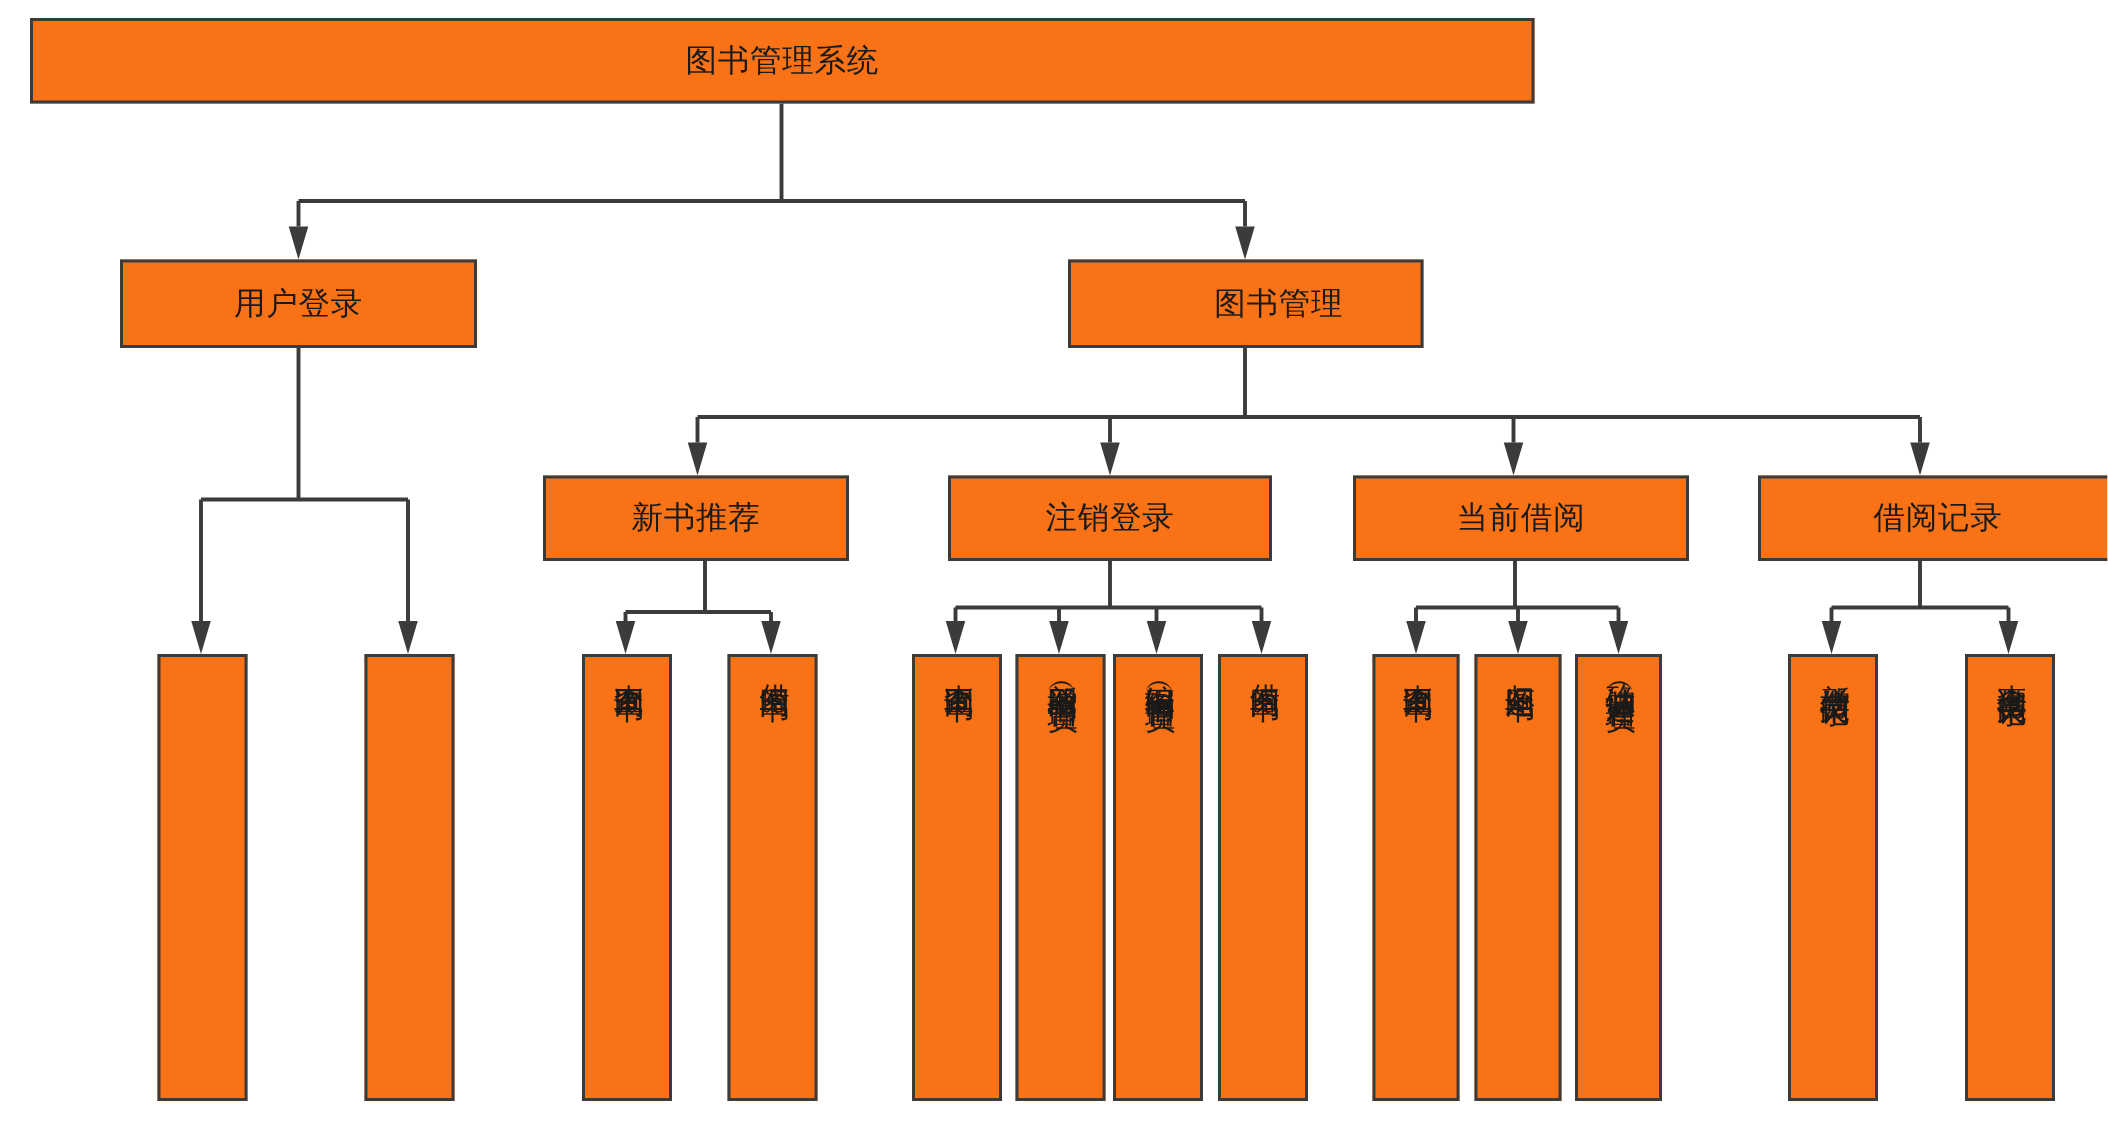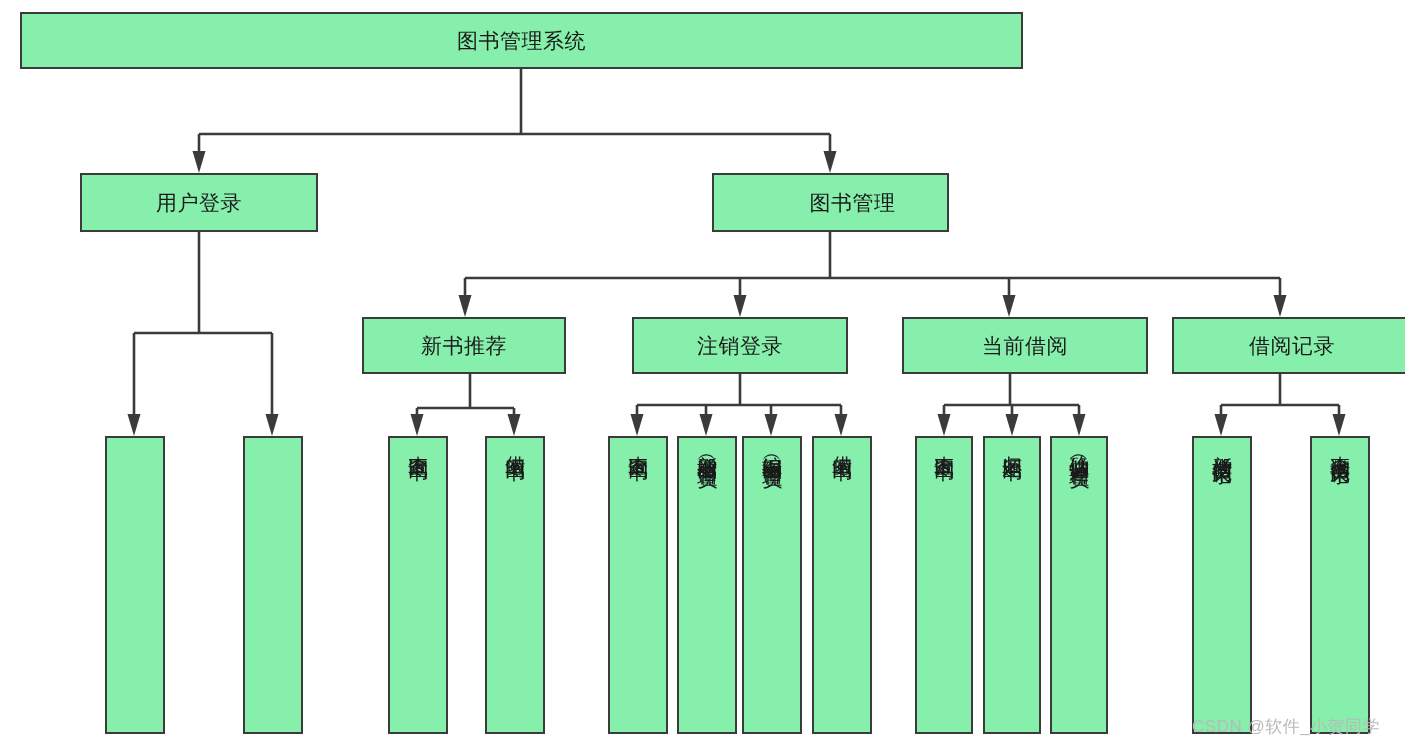--- a/index.html
+++ b/index.html
@@ -21,21 +21,21 @@
     position: absolute;
     left: 0;
     top: 0;
     width: 1405px;
     height: 747px;
     pointer-events: none;
   }
   .node-box {
     position: absolute;
     box-sizing: border-box;
-    background: #86efac;
+    background: #f97316;
     border: 2.5px solid #3b3b3b;
     display: flex;
     align-items: center;
     justify-content: center;
     overflow: hidden;
   }
   .node-label {
     color: #1a1a1a;
     letter-spacing: 0.5px;
     white-space: nowrap;
@@ -152,21 +152,21 @@
       </div>
       <div class="node-box node-horizontal" style="left: 712px; top: 173px; width: 237px; height: 59px; border-color: rgb(59, 59, 59); padding-left: 44px;">
         <span class="node-label" style="color: rgb(26, 26, 26);">图书管理</span>
       </div>
       <div class="node-box node-horizontal" style="left: 362px; top: 317px; width: 204px; height: 57px; border-color: rgb(59, 59, 59);">
         <span class="node-label" style="color: rgb(26, 26, 26);">新书推荐</span>
       </div>
       <div class="node-box node-horizontal" style="left: 632px; top: 317px; width: 216px; height: 57px; border-color: rgb(59, 59, 59);">
         <span class="node-label" style="color: rgb(26, 26, 26);">注销登录</span>
       </div>
-      <div class="node-box node-horizontal" style="left: 902px; top: 317px; width: 246px; height: 57px; border-color: rgb(59, 59, 59);">
+      <div class="node-box node-horizontal" style="left: 902px; top: 317px; width: 224px; height: 57px; border-color: rgb(59, 59, 59);">
         <span class="node-label" style="color: rgb(26, 26, 26);">当前借阅</span>
       </div>
       <div class="node-box node-horizontal" style="left: 1172px; top: 317px; width: 240px; height: 57px; border-color: rgb(59, 59, 59);">
         <span class="node-label" style="color: rgb(26, 26, 26);">借阅记录</span>
       </div>
       <div class="node-box node-vertical align-bottom" style="left: 105px; top: 436px; width: 60px; height: 298px; border-color: rgb(59, 59, 59);">
         <span class="node-label" style="color: rgb(26, 26, 26);">用户登录</span>
       </div>
       <div class="node-box node-vertical align-bottom" style="left: 243px; top: 436px; width: 60px; height: 298px; border-color: rgb(59, 59, 59);">
         <span class="node-label" style="color: rgb(26, 26, 26);">注销登录</span>
@@ -198,14 +198,13 @@
       <div class="node-box node-vertical" style="left: 1050px; top: 436px; width: 58px; height: 298px; border-color: rgb(59, 59, 59);">
         <span class="node-label" style="color: rgb(26, 26, 26);">确认归还（管理员）</span>
       </div>
       <div class="node-box node-vertical" style="left: 1192px; top: 436px; width: 60px; height: 298px; border-color: rgb(59, 59, 59);">
         <span class="node-label" style="color: rgb(26, 26, 26);">新增借阅记录</span>
       </div>
       <div class="node-box node-vertical" style="left: 1310px; top: 436px; width: 60px; height: 298px; border-color: rgb(59, 59, 59);">
         <span class="node-label" style="color: rgb(26, 26, 26);">查询借阅记录</span>
       </div>
     </div>
-  <div class="watermark" style="left: 1192px; top: 715px; color: rgb(185, 185, 185);">CSDN @软件_小贺同学</div>
 </div>
 
 </body></html>

